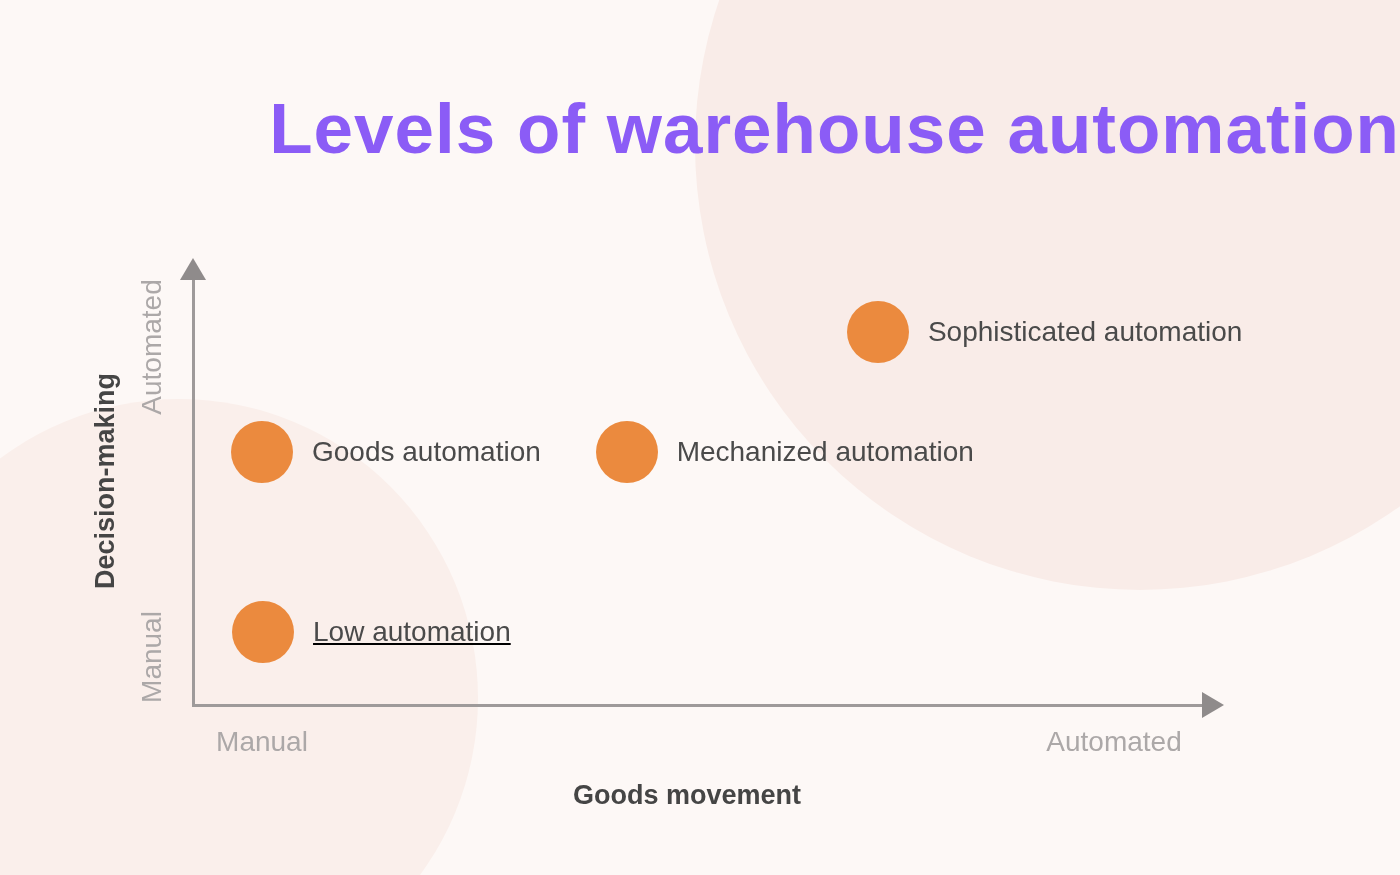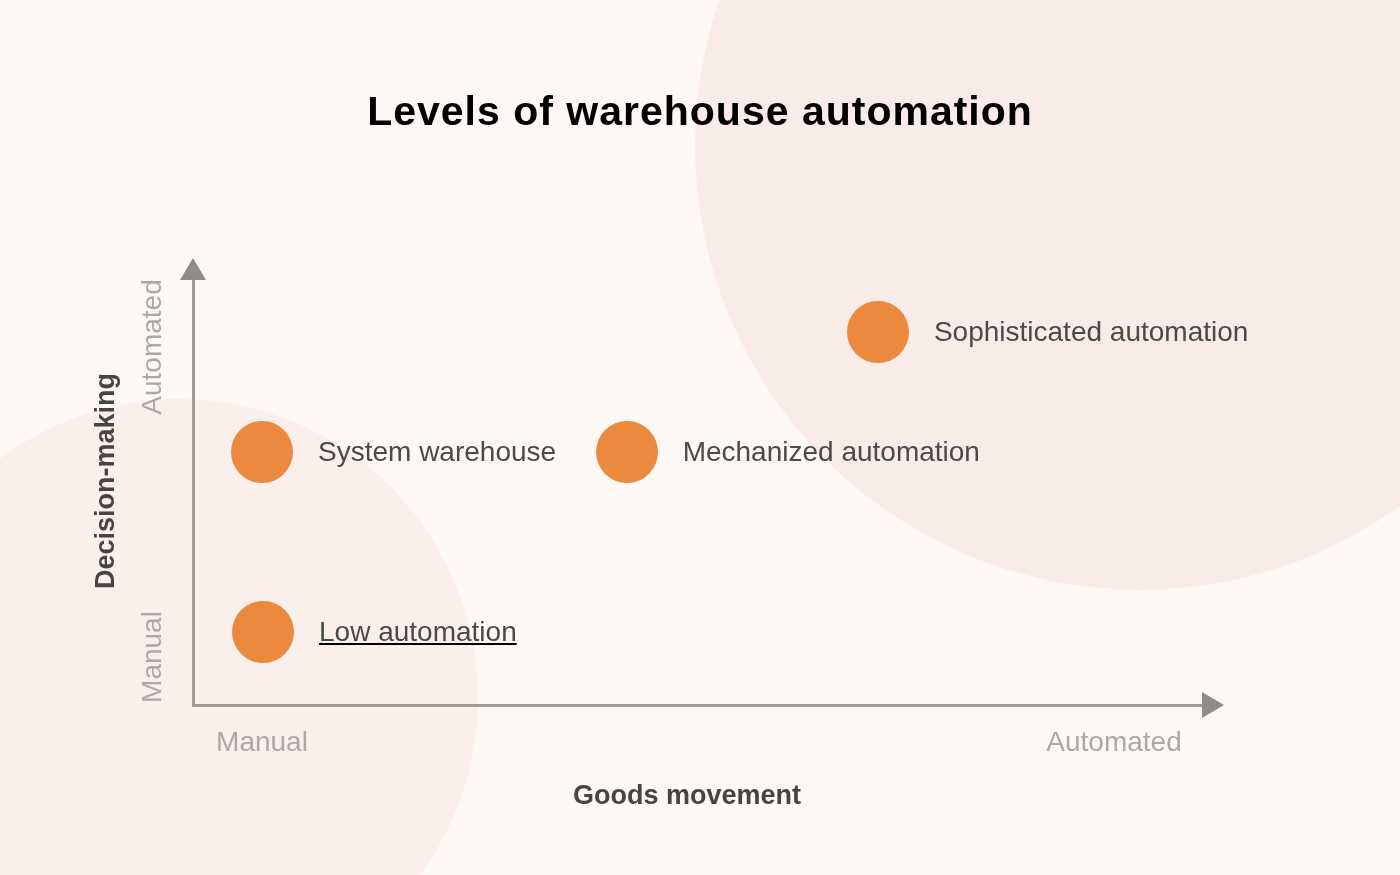--- a/index.html
+++ b/index.html
@@ -32,25 +32,25 @@
     width: 598px;
     height: 598px;
     background: #FAEFEB;
   }
   #chart-title {
     position: absolute;
     left: 0;
     right: 0;
     top: 88px;
     margin: 0;
-    text-align: center;
-    font-size: 41px;
+    text-align: right;
+    font-size: 71px;
     font-weight: bold;
     letter-spacing: 1px;
-    color: #000000;
+    color: #8b5cf6;
   }
   
   .axis-line {
     position: absolute;
     background: #9E9A9A;
   }
   #y-axis-line {
     left: 192px;
     top: 272px;
     width: 3px;
@@ -103,21 +103,21 @@
   #y-tick-bottom { left: 152px; top: 657px; }
   #y-axis-title  { left: 105px; top: 481px; }
   #x-tick-left   { left: 262px;  top: 742px; }
   #x-tick-right  { left: 1114px; top: 742px; }
   #x-axis-title  { left: 687px;  top: 795px; text-align: right; }
   
   .point {
     position: absolute;
     display: flex;
     align-items: center;
-    gap: 25px;
+    gap: 19px;
     height: 62px;
   }
   .point .dot {
     flex: 0 0 auto;
     width: 62px;
     height: 62px;
     border-radius: 50%;
   }
   .point .point-label {
     font-size: 28px;
@@ -149,21 +149,21 @@
     <span id="x-tick-right" class="centered-label tick-label">Automated</span>
     <span id="x-axis-title" class="centered-label axis-title">Goods movement</span>
 
     <div id="points-layer">
         <div class="point" style="left: 232.04px; top: 600.905px; text-decoration: underline;">
           <span class="dot" style="background: rgb(235, 138, 62);"></span>
           <span class="point-label">Low automation</span>
         </div>
         <div class="point" style="left: 231.01px; top: 421.49px;">
           <span class="dot" style="background: rgb(235, 138, 62);"></span>
-          <span class="point-label">System warehouse</span>
+          <span class="point-label">Goods automation</span>
         </div>
         <div class="point" style="left: 595.63px; top: 421.49px;">
           <span class="dot" style="background: rgb(235, 138, 62);"></span>
           <span class="point-label">Mechanized automation</span>
         </div>
         <div class="point" style="left: 846.95px; top: 300.994px;">
           <span class="dot" style="background: rgb(235, 138, 62);"></span>
           <span class="point-label">Sophisticated automation</span>
         </div>
       </div>

